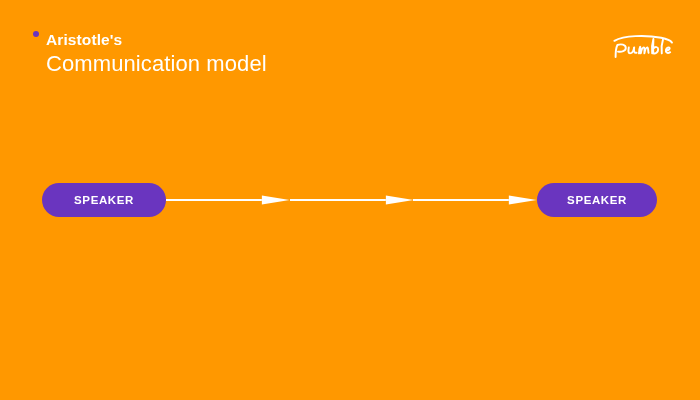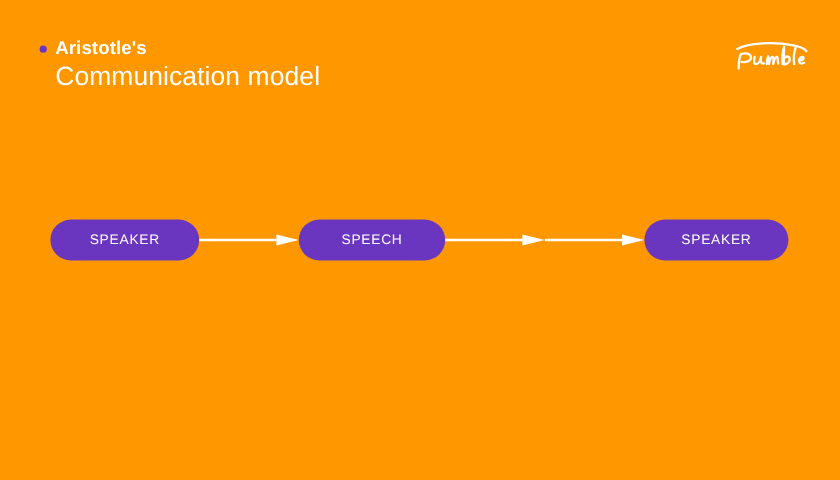--- a/index.html
+++ b/index.html
@@ -23,21 +23,21 @@
 
   
   #title-block {
     position: absolute;
     left: 33px;
     top: 30px;
     width: 420px;
   }
   #title-row {
     display: flex;
-    align-items: center;
+    align-items: flex-start;
     gap: 7px;
     height: 20px;
   }
   #title-bullet {
     width: 6px;
     height: 6px;
     border-radius: 50%;
     background: #6a35bf;
     flex: 0 0 auto;
     margin-top: 1px;
@@ -84,21 +84,21 @@
   }
   .node {
     height: 34px;
     border-radius: 17px;
     background: #6a35bf;
     color: #ffffff;
     display: flex;
     align-items: center;
     justify-content: center;
     font-size: 11.5px;
-    font-weight: normal;
+    font-weight: bold;
     letter-spacing: 0.6px;
     box-sizing: border-box;
     flex: 0 0 auto;
     white-space: nowrap;
     user-select: none;
   }
   .node-label {
     display: block;
     line-height: 34px;
   }
@@ -162,23 +162,20 @@
       <span class="node-label">SPEAKER</span>
     </div>
 
     <div class="connector">
       <svg viewBox="0 0 40 12" preserveAspectRatio="none" aria-hidden="true">
         <line x1="0" y1="6" x2="31" y2="6" stroke="#ffffff" stroke-width="2"></line>
         <polygon points="31,1.5 40,6 31,10.5" fill="#ffffff"></polygon>
       </svg>
     </div>
 
-    <div class="node node-speech">
-      <span class="node-label">SPEECH</span>
-    </div>
 
     <div class="connector">
       <svg viewBox="0 0 40 12" preserveAspectRatio="none" aria-hidden="true">
         <line x1="0" y1="6" x2="31" y2="6" stroke="#ffffff" stroke-width="2"></line>
         <polygon points="31,1.5 40,6 31,10.5" fill="#ffffff"></polygon>
       </svg>
     </div>
 
 
     <div class="connector">

